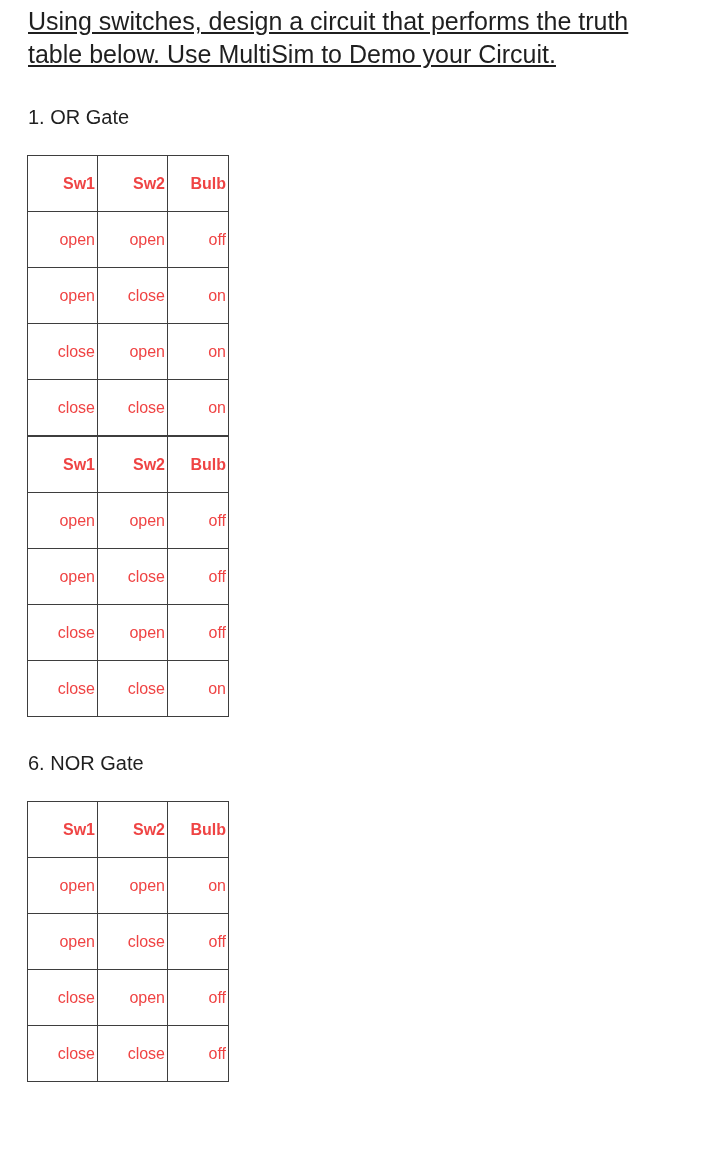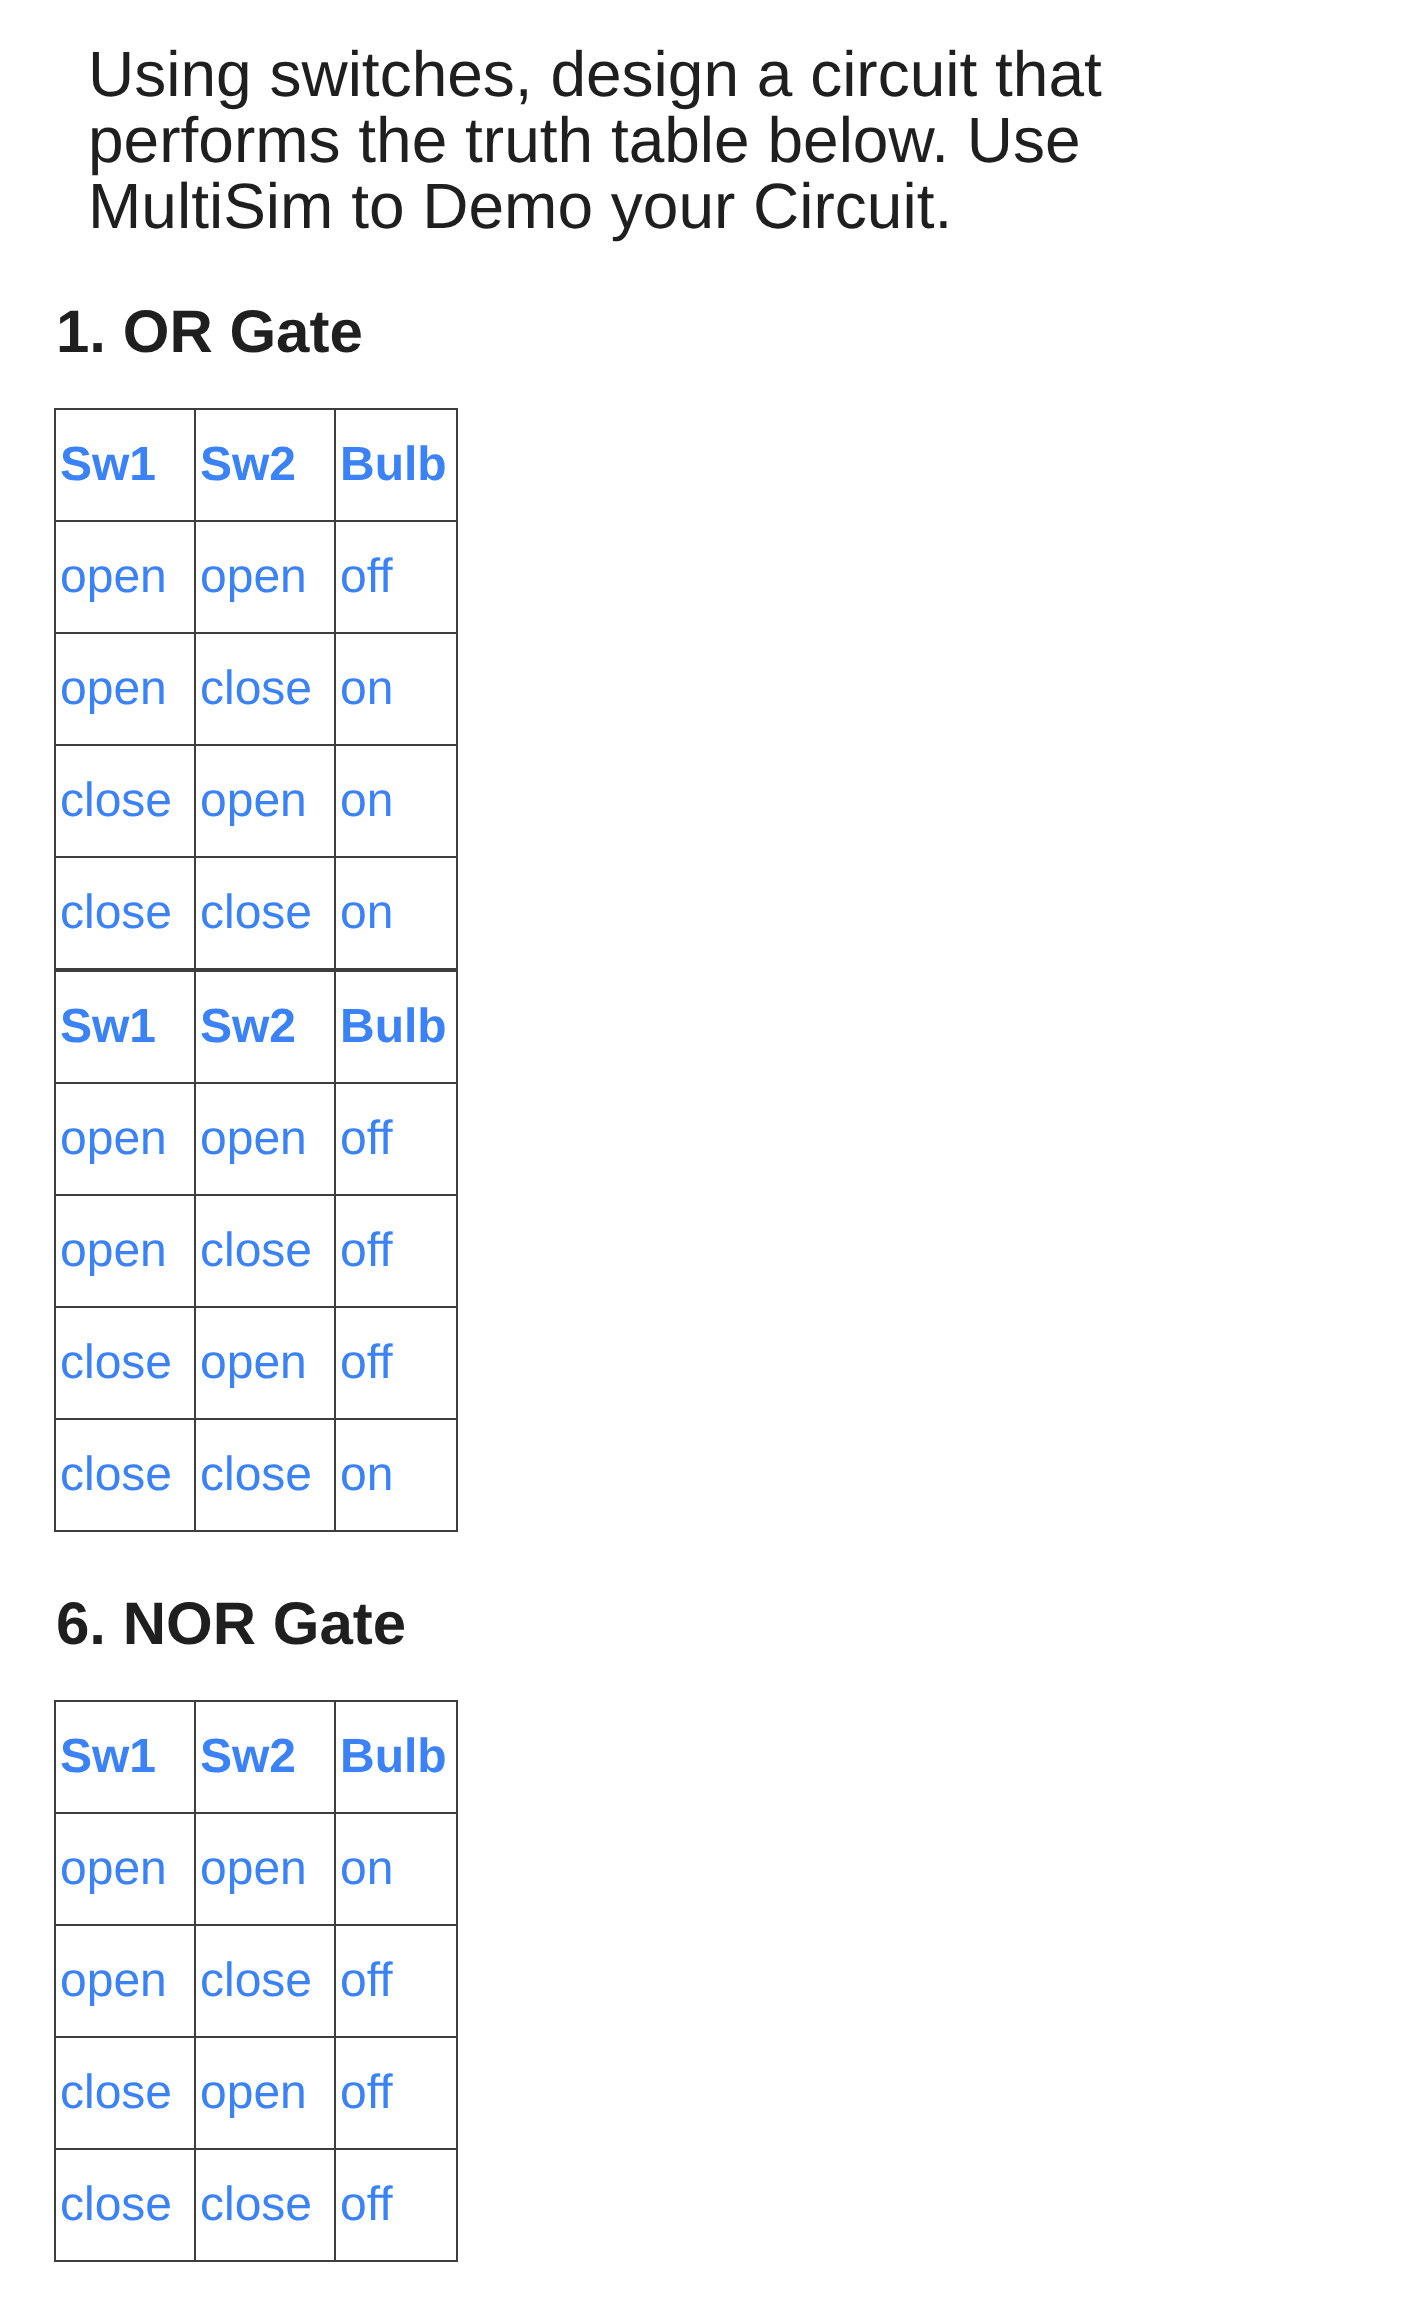--- a/index.html
+++ b/index.html
@@ -10,50 +10,50 @@
   body {
     width: 702px;
     height: 1158px;
     box-sizing: border-box;
     padding: 5px 20px 0 28px;
     font-family: "Liberation Sans", sans-serif;
     color: #1f1f1f;
     overflow: hidden;
   }
   .intro {
-    font-size: 32px;
+    font-size: 25px;
     line-height: 33px;
     max-width: 606px;
-    margin: 16px;
+    margin: 0;
+    text-decoration: underline;
   }
   .section-title {
-    font-size: 30px;
+    font-size: 20px;
     line-height: 33px;
     margin: 30px 0 21px 0;
-    font-weight: bold;
   }
   table.truth-table {
     border-collapse: collapse;
     table-layout: fixed;
     width: 201px;
     margin-left: -1px;
   }
   table.truth-table col.c1 { width: 70px; }
   table.truth-table col.c2 { width: 70px; }
   table.truth-table col.c3 { width: 61px; }
   table.truth-table th,
   table.truth-table td {
     border: 1.5px solid #3e3e3e;
     height: 55px;
     padding: 0 2px;
-    text-align: left;
+    text-align: right;
     vertical-align: middle;
-    font-size: 24px;
+    font-size: 16px;
     line-height: 28px;
-    color: #3b82f6;
+    color: #ef4444;
     overflow: hidden;
   }
   table.truth-table th {
     font-weight: bold;
   }
 </style>
 </head>
 <body>
 
 <p class="intro">Using switches, design a circuit that performs the truth table below. Use MultiSim to Demo your Circuit.</p>

